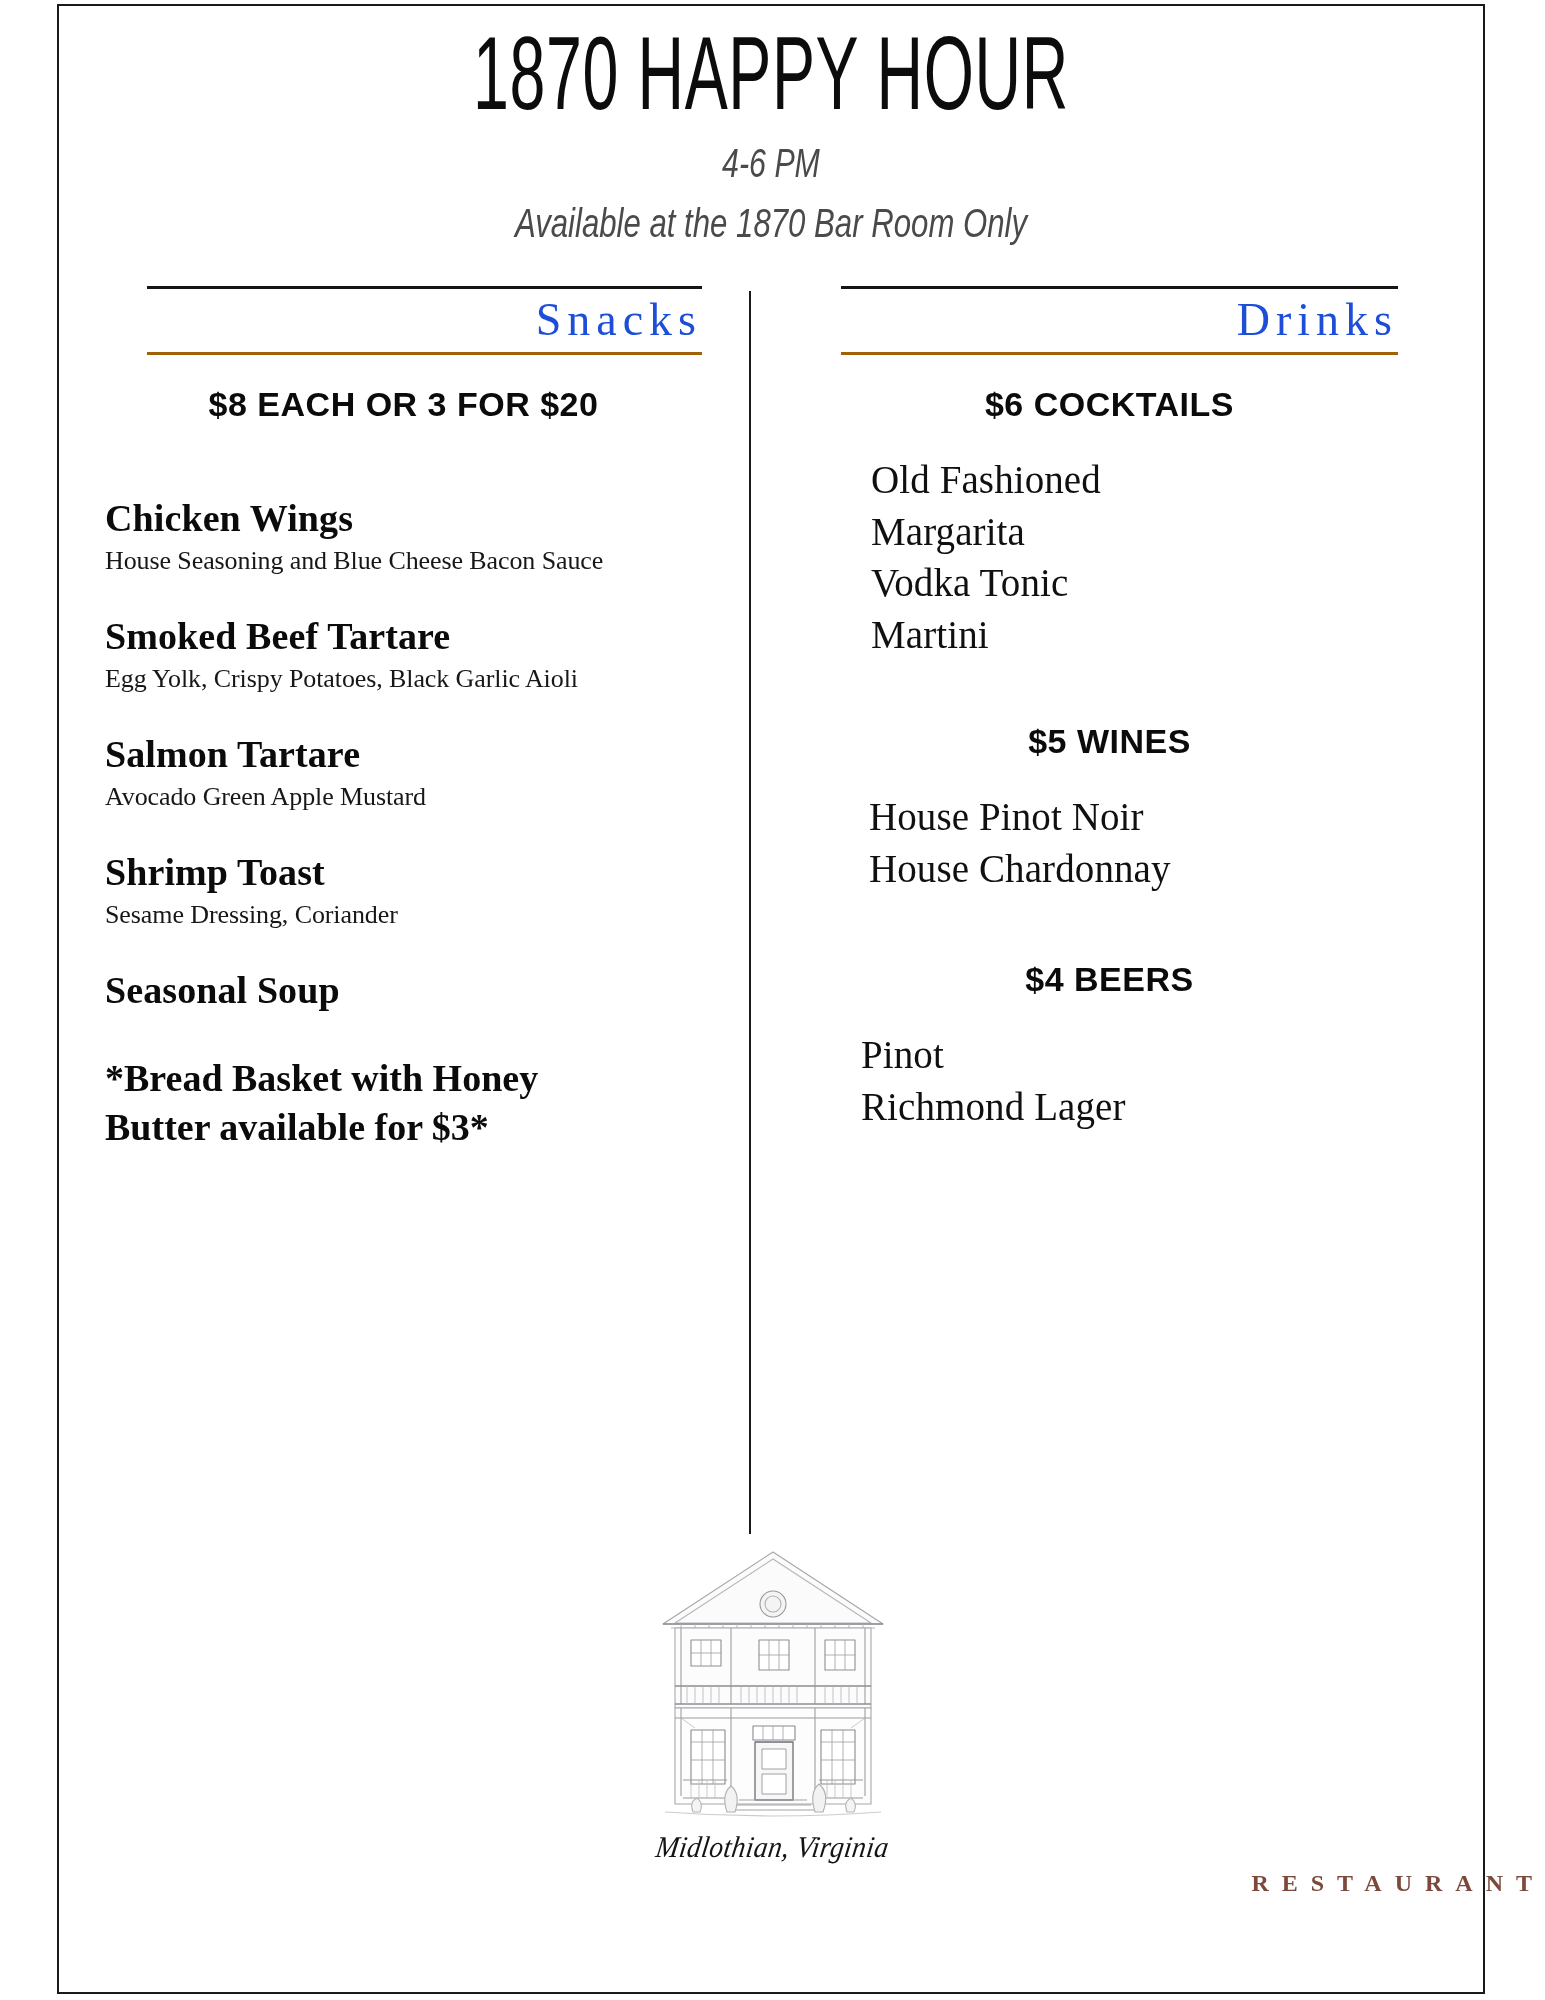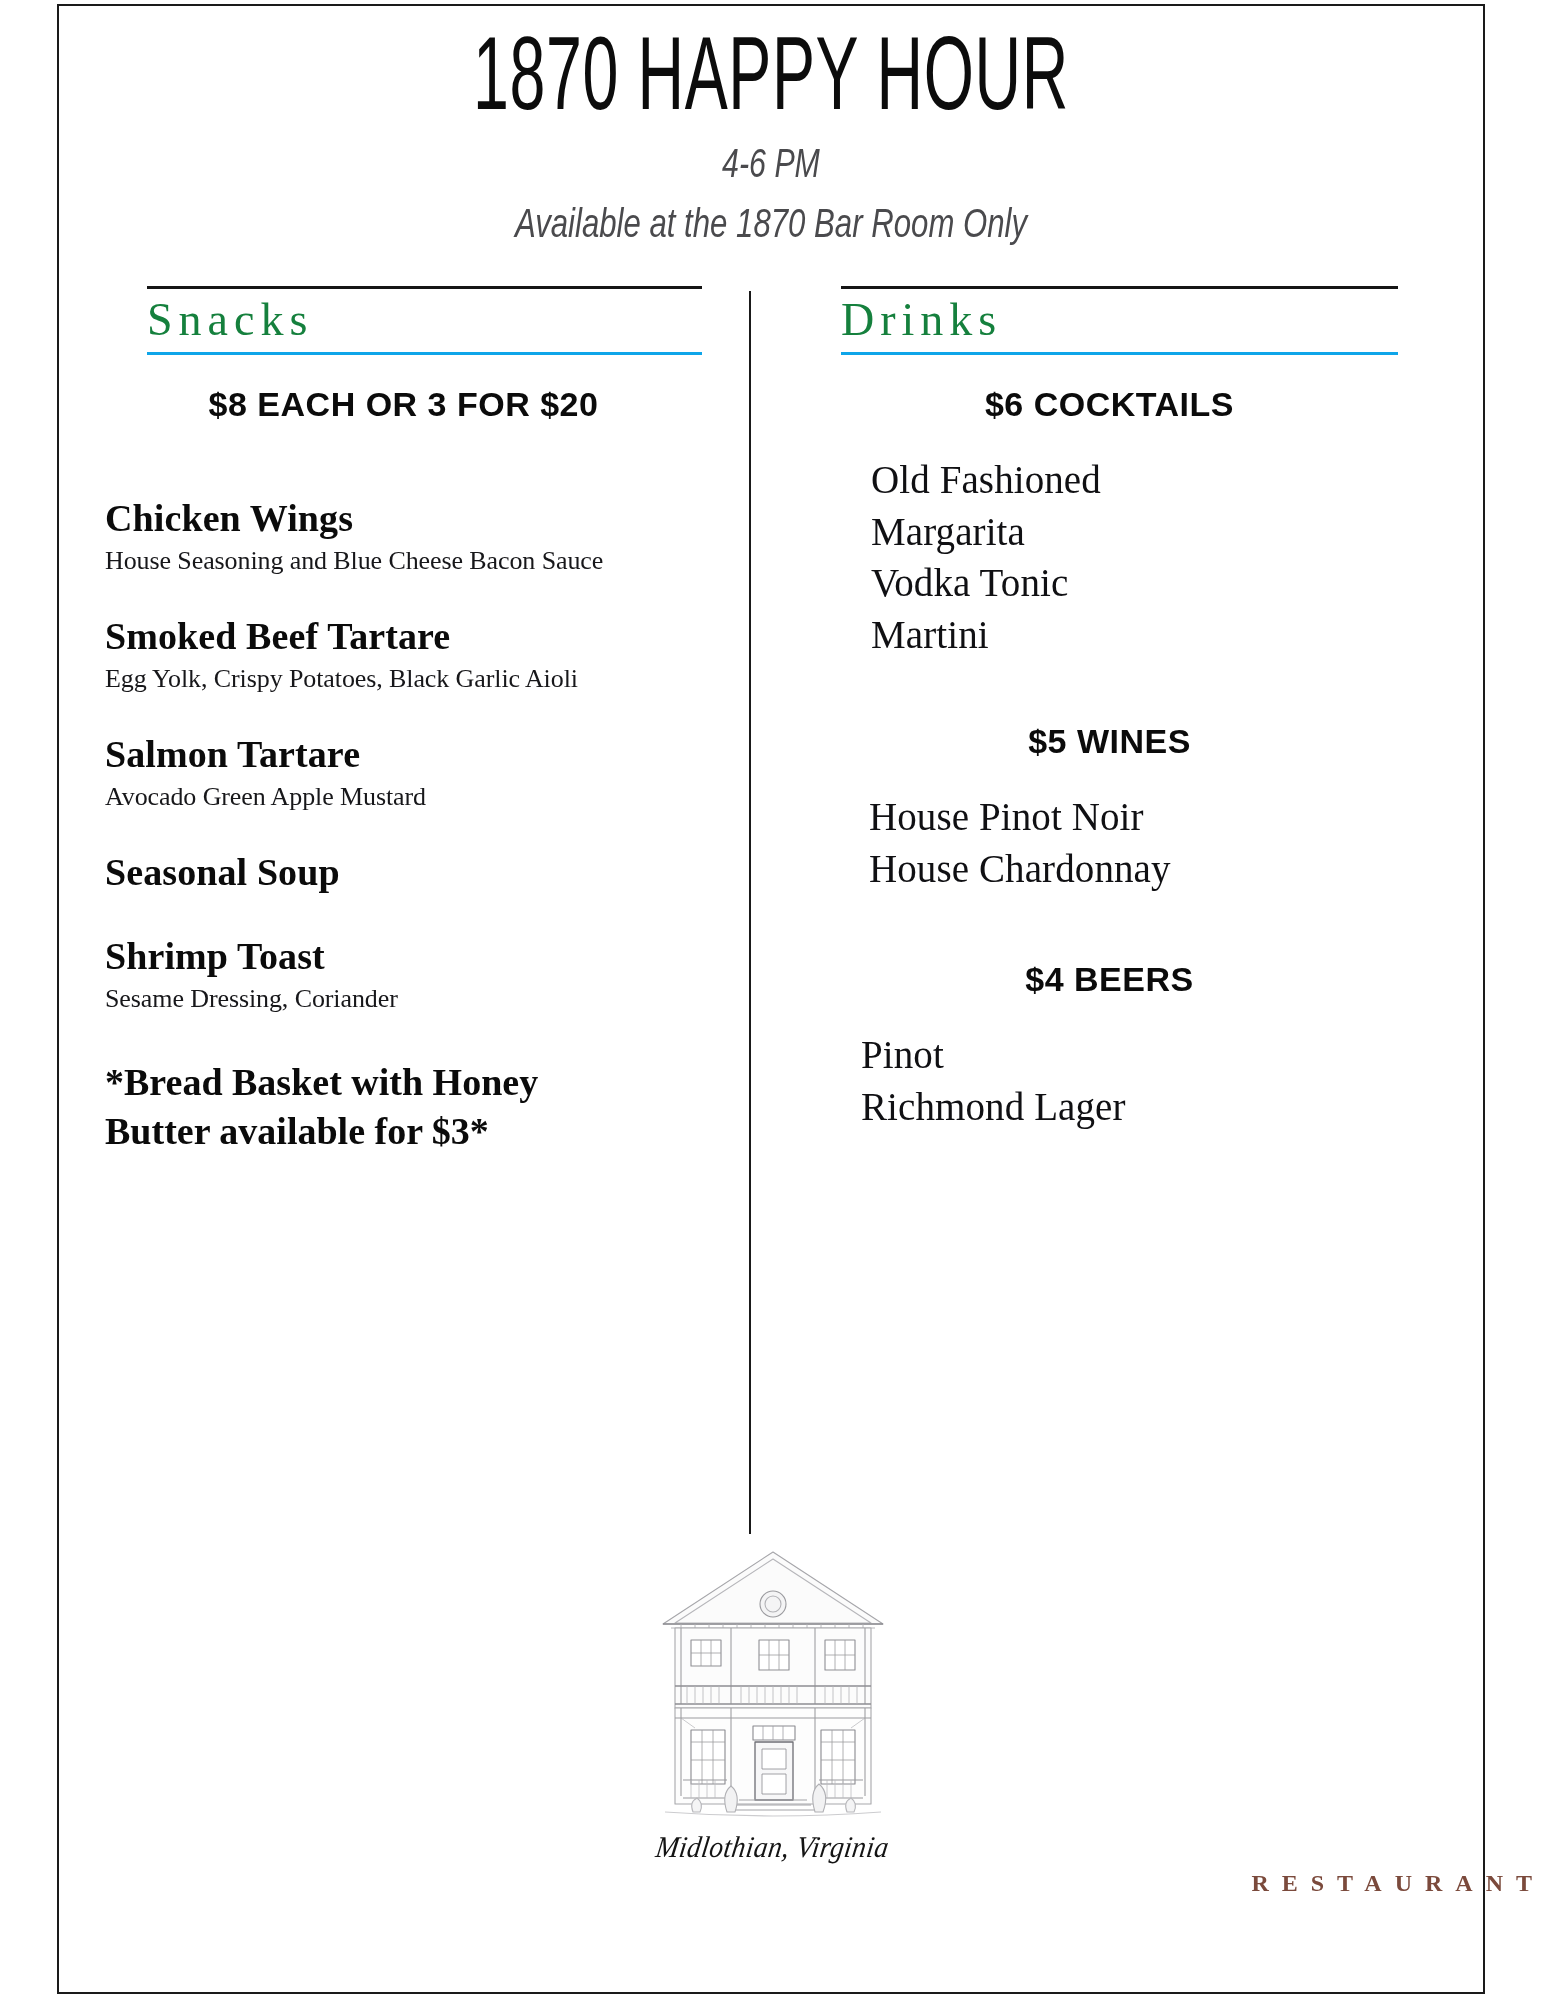--- a/index.html
+++ b/index.html
@@ -108,24 +108,24 @@
     left: 756px;
     top: 0;
     width: 645px;
   }
 
   .section-title {
     font-family: "Liberation Serif", serif;
     font-size: 46px;
     font-weight: 400;
     letter-spacing: 6px;
-    text-align: left;
-    color: #15803d;
+    text-align: right;
+    color: #1d4ed8;
     border-top: 3px solid #151515;
-    border-bottom: 3px solid #0ea5e9;
+    border-bottom: 3px solid #a16207;
     padding: 4px 0 6px 0;
     line-height: 1.16;
   }
   .col-left .section-title { margin: 0 22px 0 68px; }
   .col-right .section-title { margin: 0 60px 0 28px; }
 
   .price-head {
     font-family: "Liberation Sans", sans-serif;
     font-size: 34px;
     font-weight: 700;
@@ -252,26 +252,26 @@
           <div class="snack-desc">House Seasoning and Blue Cheese Bacon Sauce</div>
         </div>
         <div class="snack-item">
           <div class="snack-name">Smoked Beef Tartare</div>
           <div class="snack-desc">Egg Yolk, Crispy Potatoes, Black Garlic Aioli</div>
         </div>
         <div class="snack-item">
           <div class="snack-name">Salmon Tartare</div>
           <div class="snack-desc">Avocado Green Apple Mustard</div>
         </div>
-        <div class="snack-item no-desc">
-          <div class="snack-name">Seasonal Soup</div>
-        </div>
         <div class="snack-item">
           <div class="snack-name">Shrimp Toast</div>
           <div class="snack-desc">Sesame Dressing, Coriander</div>
+        </div>
+        <div class="snack-item no-desc">
+          <div class="snack-name">Seasonal Soup</div>
         </div>
 
         <div class="footnote">*Bread Basket with Honey Butter available for $3*</div>
       </div>
     </div>
 
     <div class="col-right">
       <div class="section-title">Drinks</div>
 
       <div class="price-head">$6 COCKTAILS</div>

